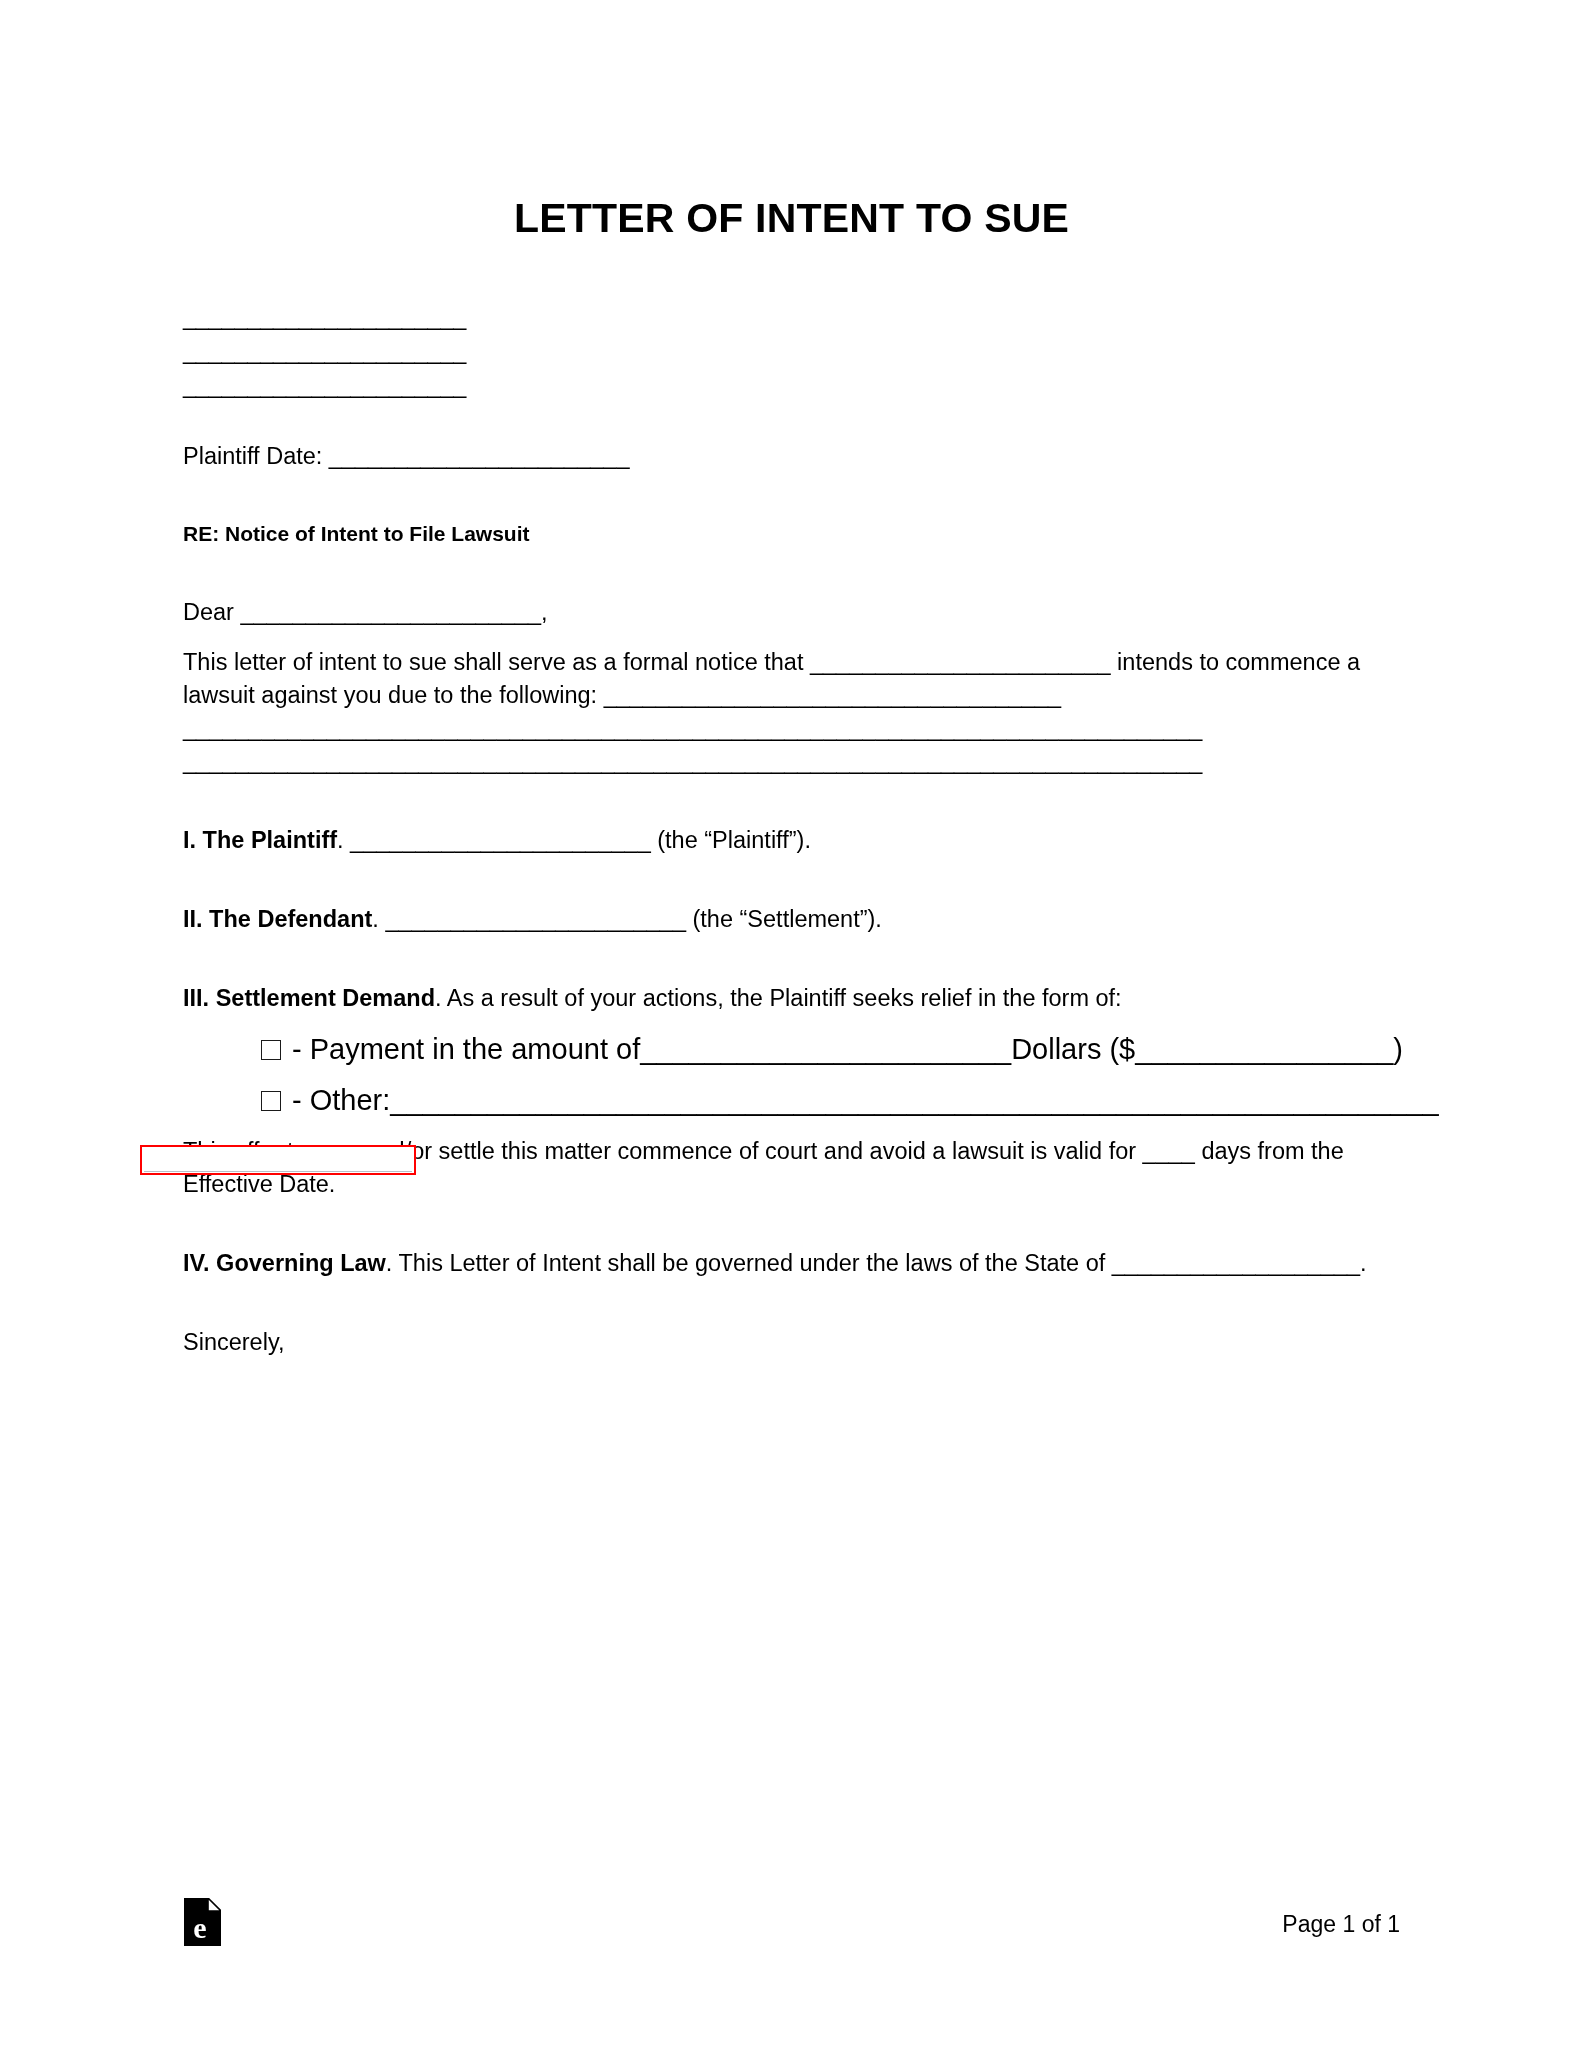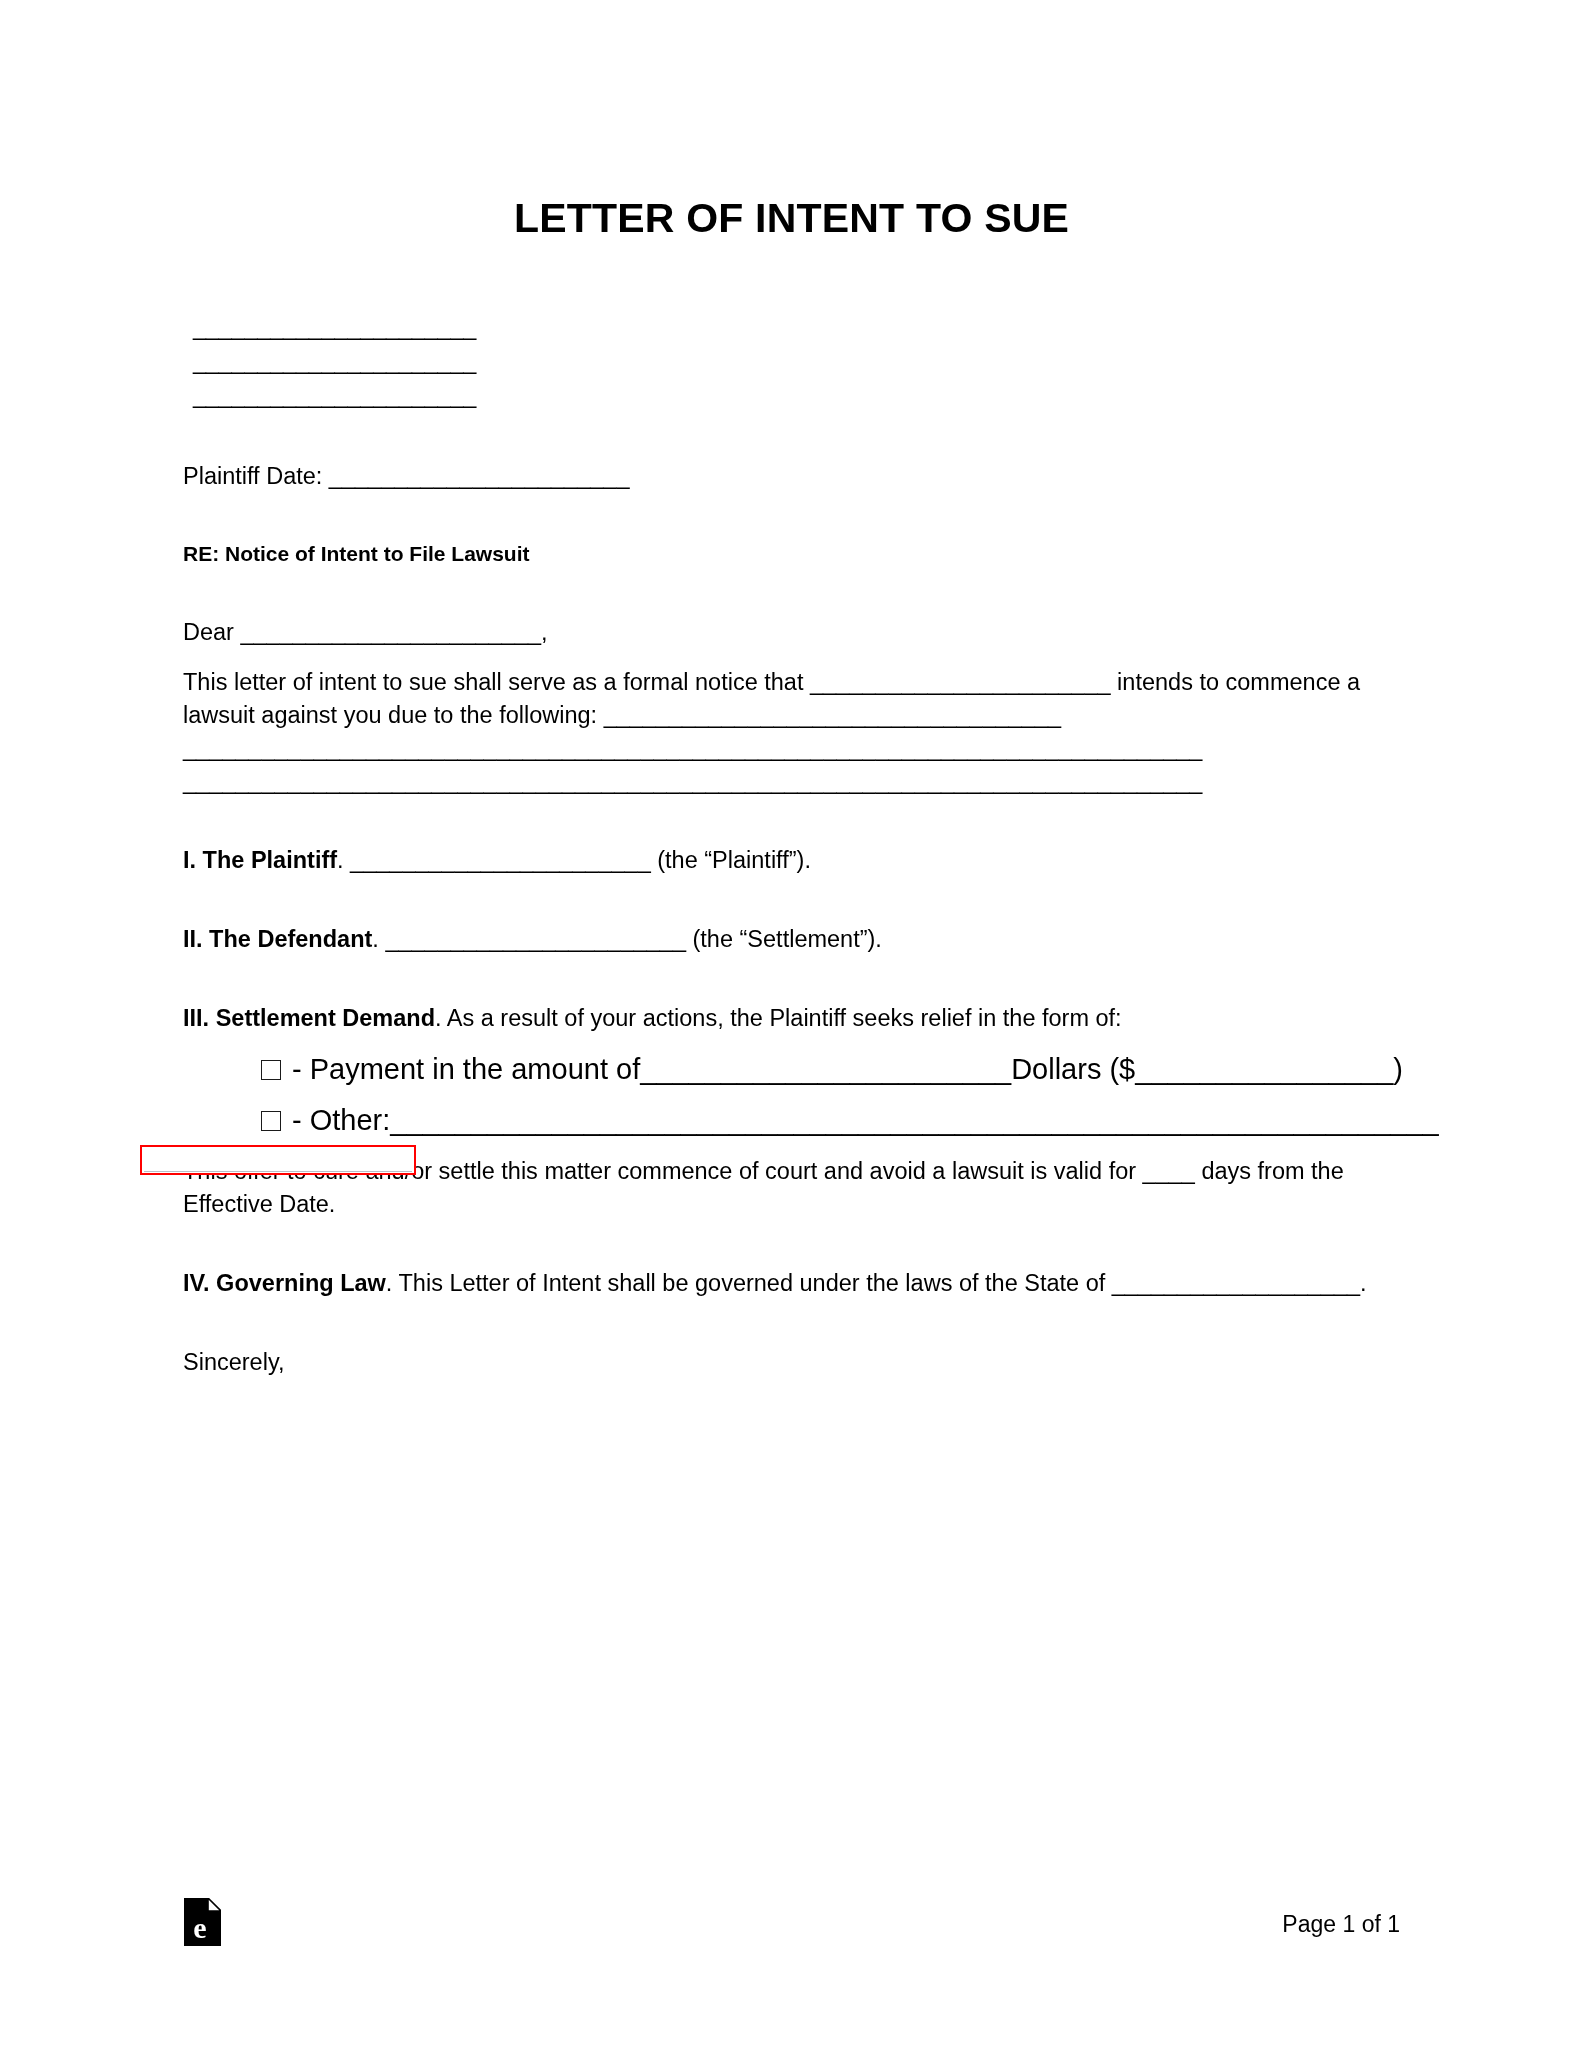--- a/index.html
+++ b/index.html
@@ -42,21 +42,21 @@
   .body-block {
     position: absolute;
     left: 183px;
     top: 300px;
     width: 1200px;
     font-size: 23.5px;
     line-height: 1.0;
   }
 
   .addr-lines {
-    margin: 10px;
+    margin: 0;
     padding: 0;
   }
   .addr-line {
     font-size: 23.5px;
     line-height: 34px;
     letter-spacing: -0.2px;
     white-space: pre;
   }
 
   .spacer-sm { height: 18px; }

